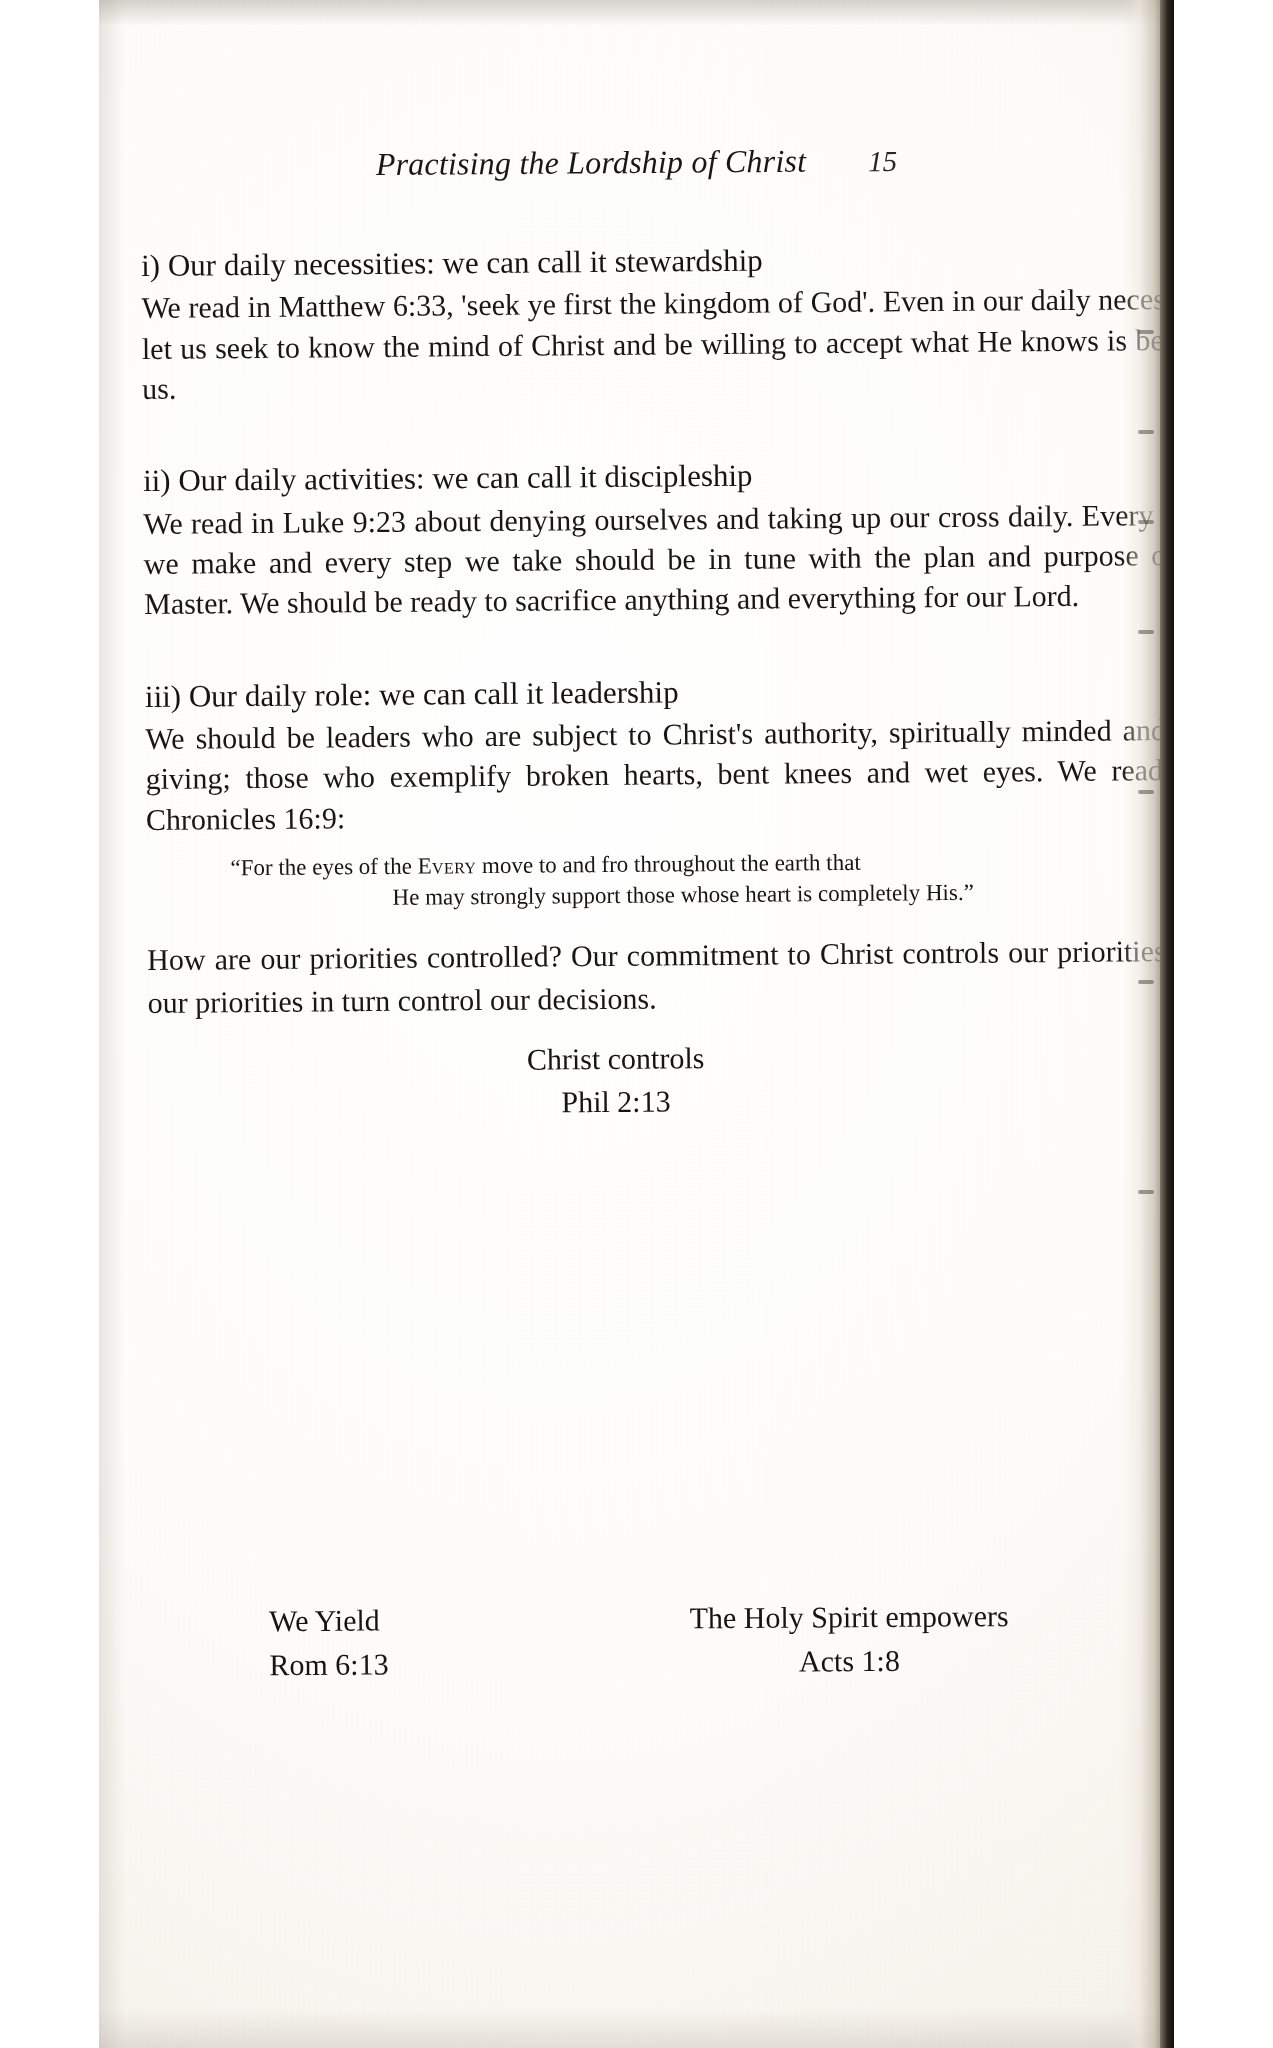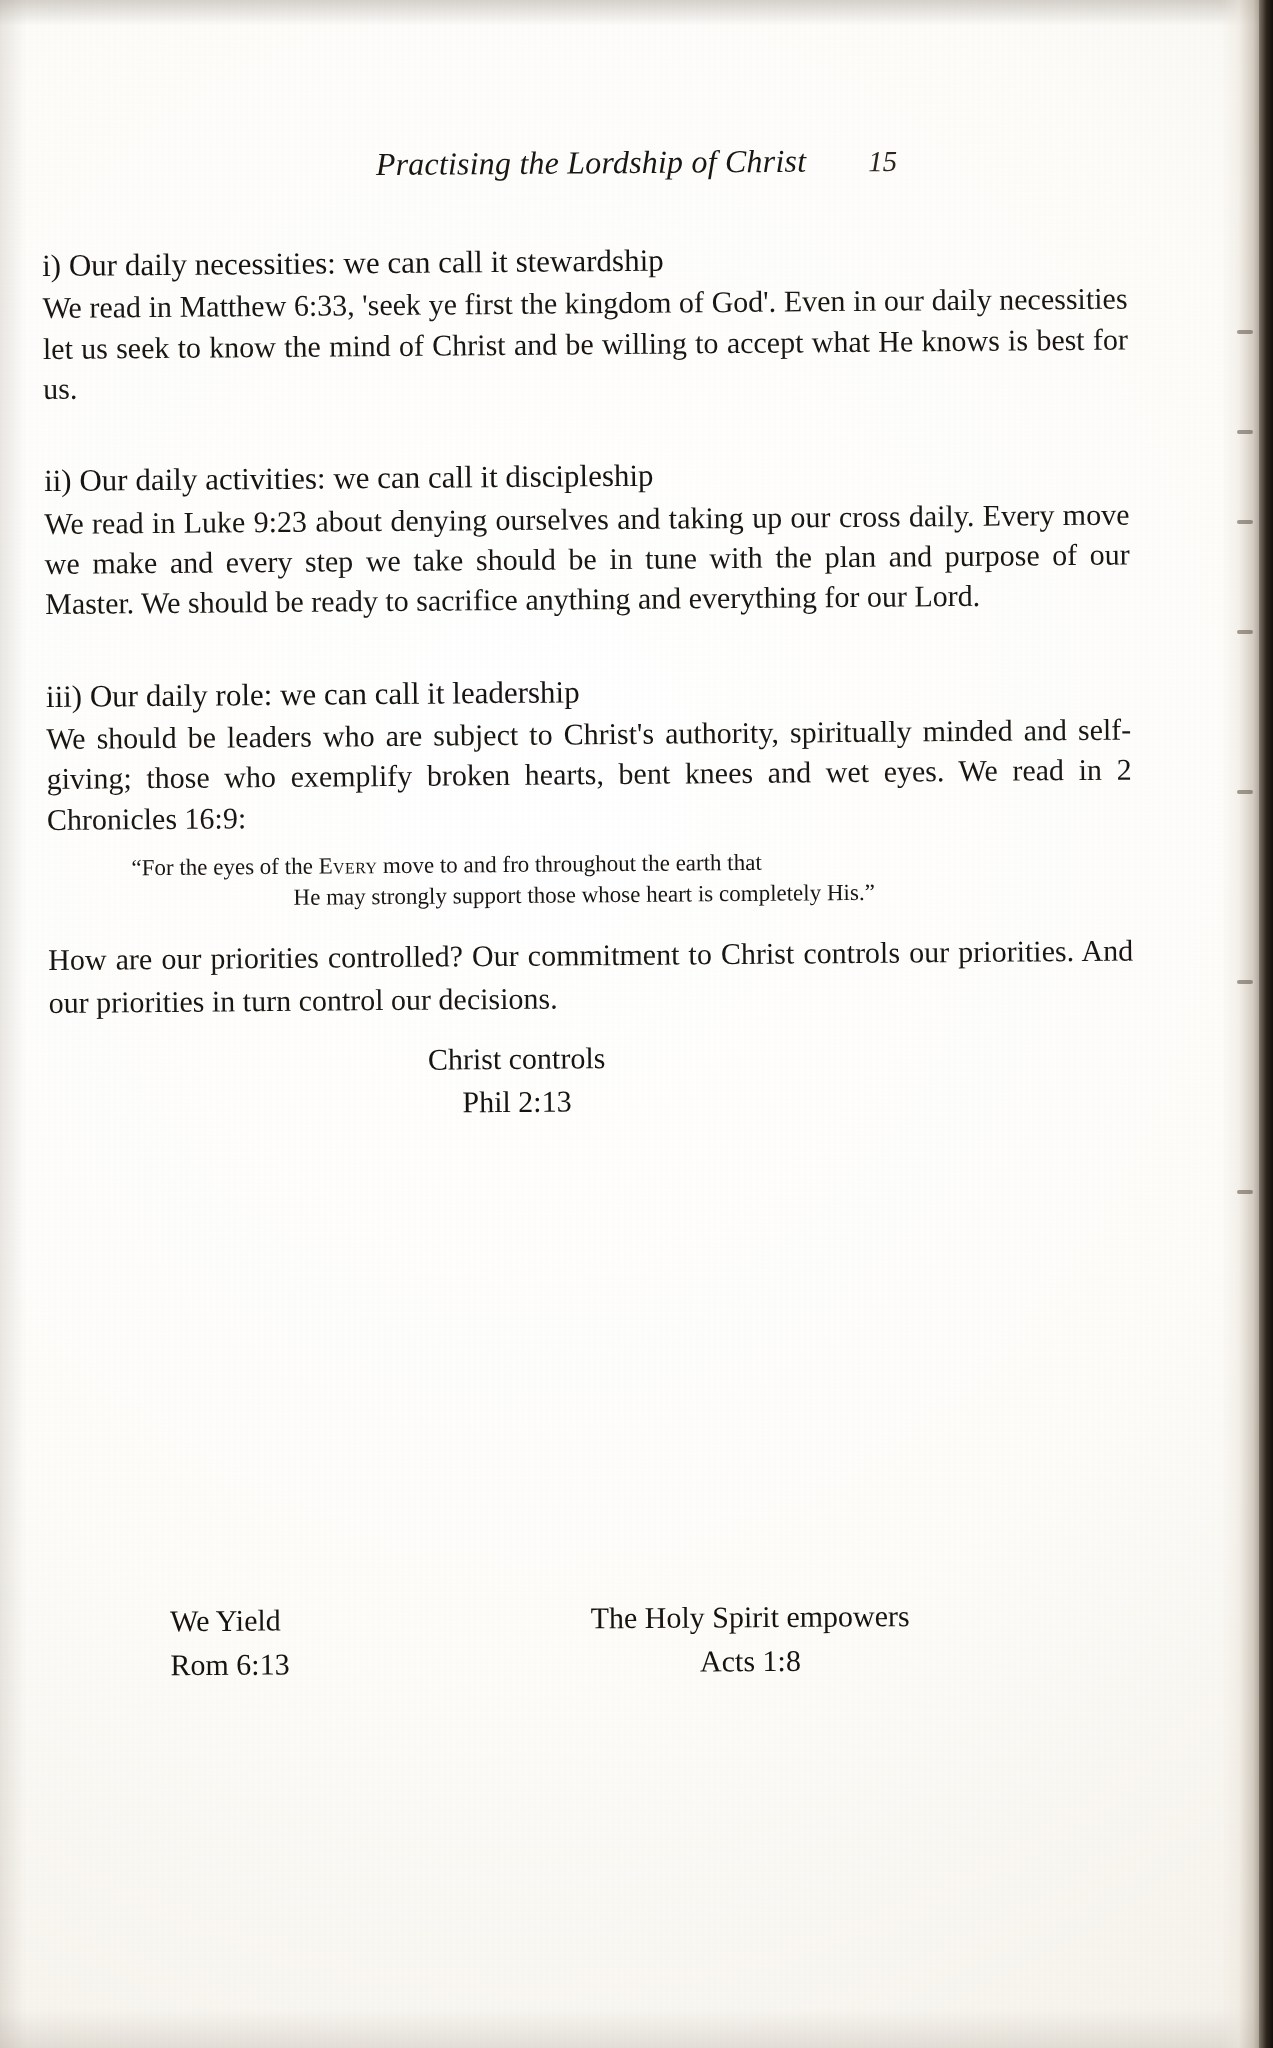--- a/index.html
+++ b/index.html
@@ -4,21 +4,21 @@
 <title>Practising the Lordship of Christ — page 15</title>
 <style>
   html, body {
     margin: 0;
     padding: 0;
     background: #ffffff;
   }
 
   .page {
     position: relative;
-    width: 1273px;
+    width: 1075px;
     height: 2048px;
     margin: 0 auto;
     background: #f97316;
     overflow: hidden;
     font-family: "Liberation Serif", "DejaVu Serif", serif;
     color: #15120f;
   }
 
   
   .paper-tint {

